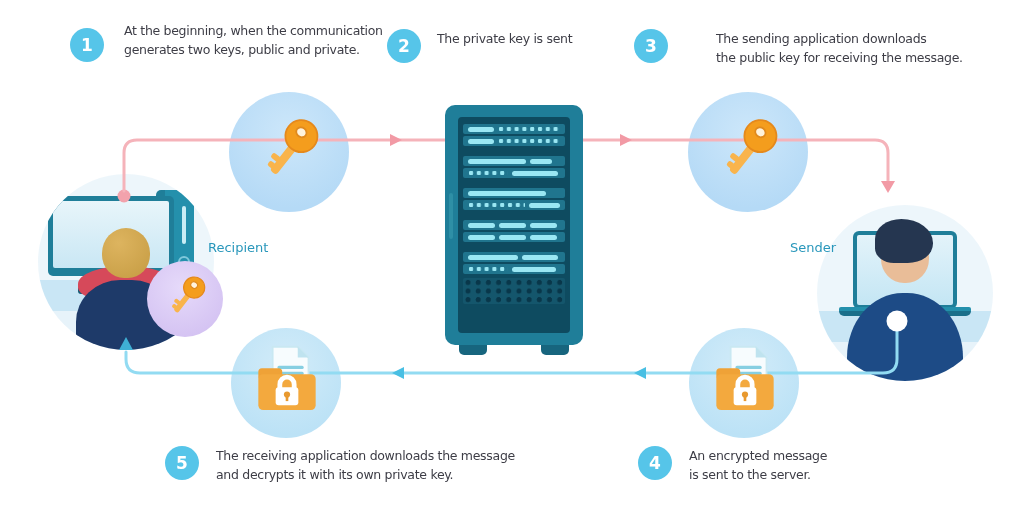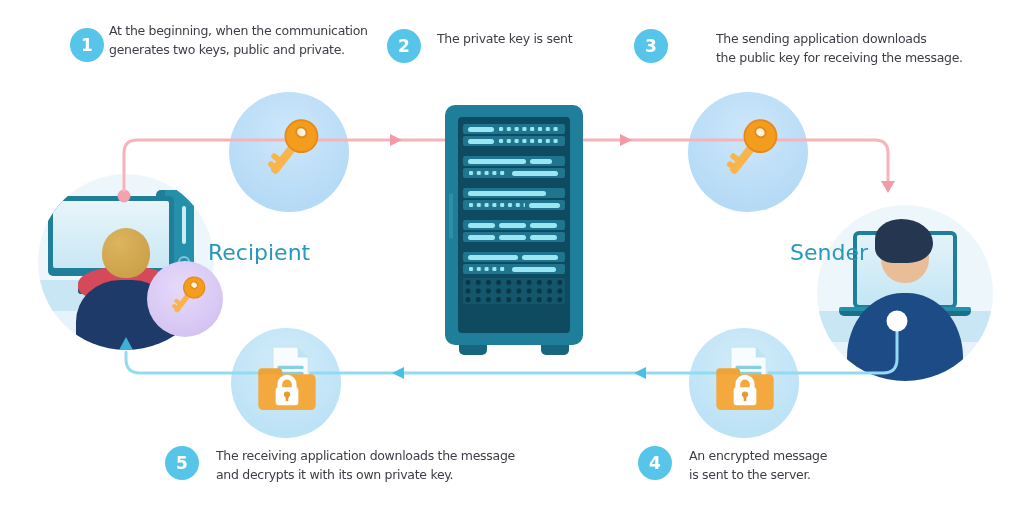--- a/index.html
+++ b/index.html
@@ -7,21 +7,21 @@
     font-family:"DejaVu Sans","Liberation Sans",sans-serif;overflow:hidden;}
 
   
   .badge{position:absolute;width:34px;height:34px;border-radius:50%;background:#56C5E9;
     color:#fff;font-weight:bold;font-size:17px;display:flex;align-items:center;justify-content:center;z-index:4;}
   .step-text{position:absolute;font-size:12.5px;letter-spacing:-0.3px;color:#3D3D46;line-height:1.48;z-index:4;white-space:nowrap;}
 
   
   .big-circle{position:absolute;width:176px;height:176px;border-radius:50%;overflow:hidden;z-index:1;
     background:linear-gradient(180deg,#EDF6FB 0%,#EDF6FB 60%,#C9E6F5 60%,#C9E6F5 78%,#E7F3FA 78%);}
-  .scene-label{position:absolute;font-size:22px;color:#2997BB;z-index:4;}
+  .scene-label{position:absolute;font-size:13px;color:#2997BB;z-index:4;}
 
   
   .rc-tower{position:absolute;left:118px;top:16px;width:38px;height:112px;border-radius:5px;
     background:linear-gradient(90deg,#1F7E99 0 9px,#2490AC 9px);}
   .rc-slot{position:absolute;left:26px;top:16px;width:4px;height:38px;background:#C9EDF5;border-radius:2px;}
   .rc-btn{position:absolute;left:22px;top:66px;width:8px;height:8px;border:2px solid #7FC8DB;border-radius:50%;}
   .rc-monitor{position:absolute;left:10px;top:22px;width:126px;height:80px;background:#1F7E99;border-radius:5px;
     padding:5px 5px 8px 5px;box-sizing:border-box;}
   .rc-screen{width:100%;height:100%;border-radius:2px;background:linear-gradient(180deg,#E8F5FA,#C9E7F4);}
   .rc-neck{position:absolute;left:56px;top:101px;width:22px;height:12px;background:#125B74;}
@@ -86,21 +86,21 @@
 <body>
 
 <div class="canvas">
 
   <div class="badge" style="left:70px;top:28px;">1</div>
   <div class="badge" style="left:387px;top:29px;">2</div>
   <div class="badge" style="left:634px;top:29px;">3</div>
   <div class="badge" style="left:638px;top:446px;">4</div>
   <div class="badge" style="left:165px;top:446px;">5</div>
 
-  <div class="step-text" style="left:109px;top:22px;">
+  <div class="step-text" style="left:124px;top:22px;">
     <div>At the beginning, when the communication</div>
     <div>generates two keys, public and private.</div>
   </div>
   <div class="step-text" style="left:437px;top:30px;">
     <div>The private key is sent</div>
   </div>
   <div class="step-text" style="left:684px;top:30px;margin-left:32px;">
     <div>The sending application downloads</div>
     <div>the public key for receiving the message.</div>
   </div>

